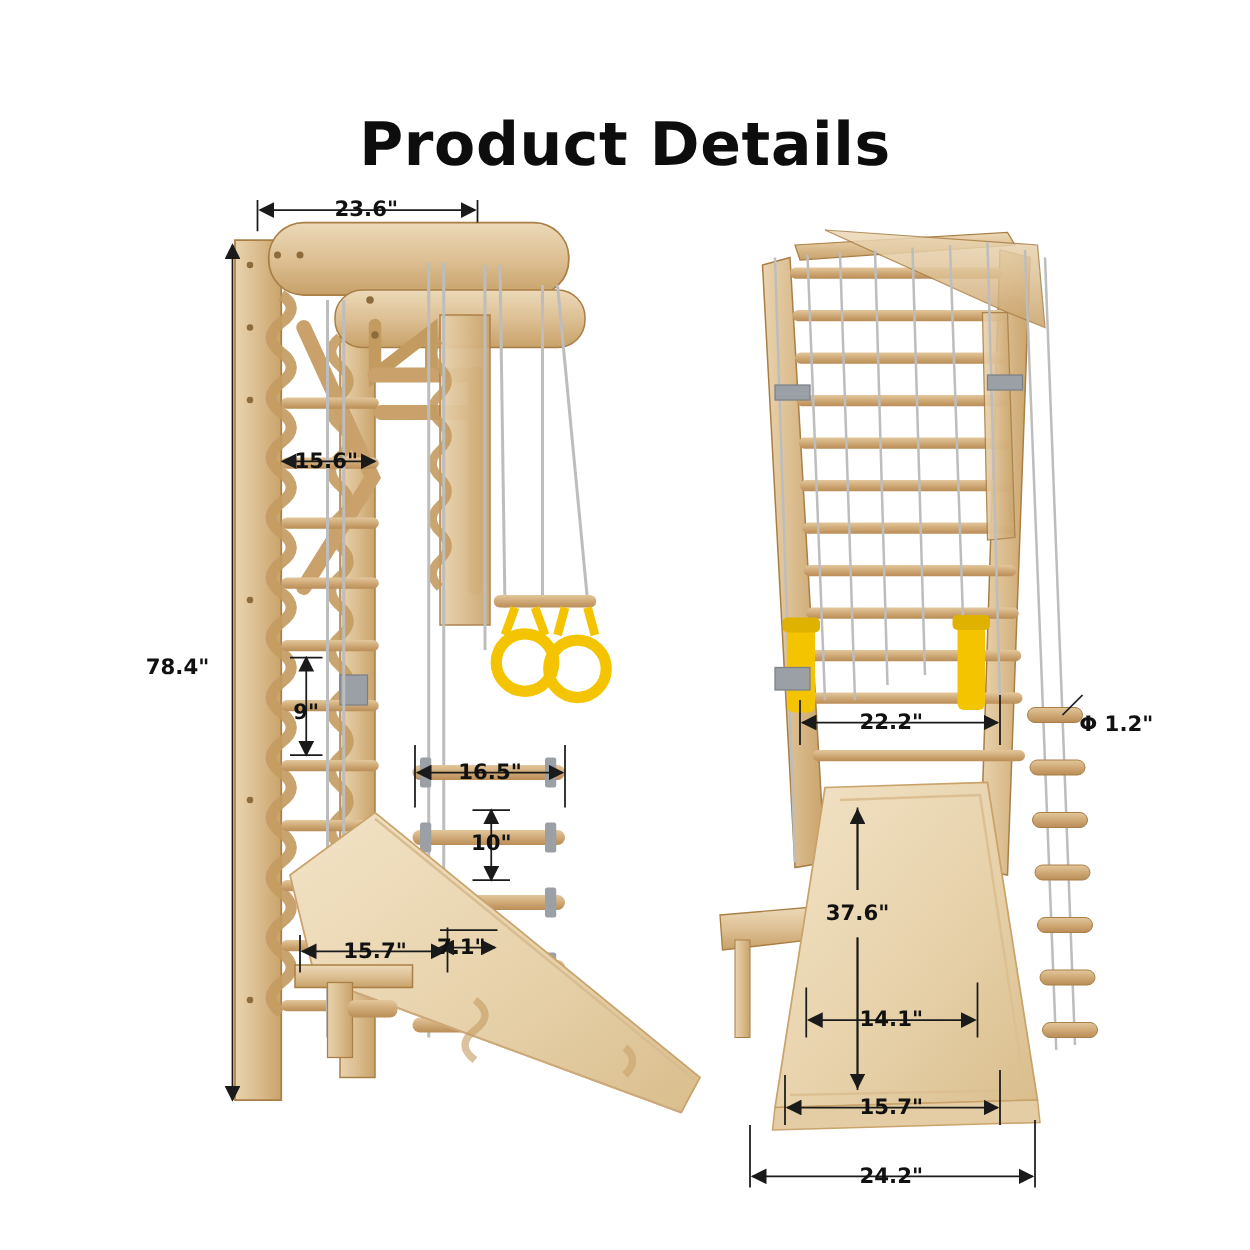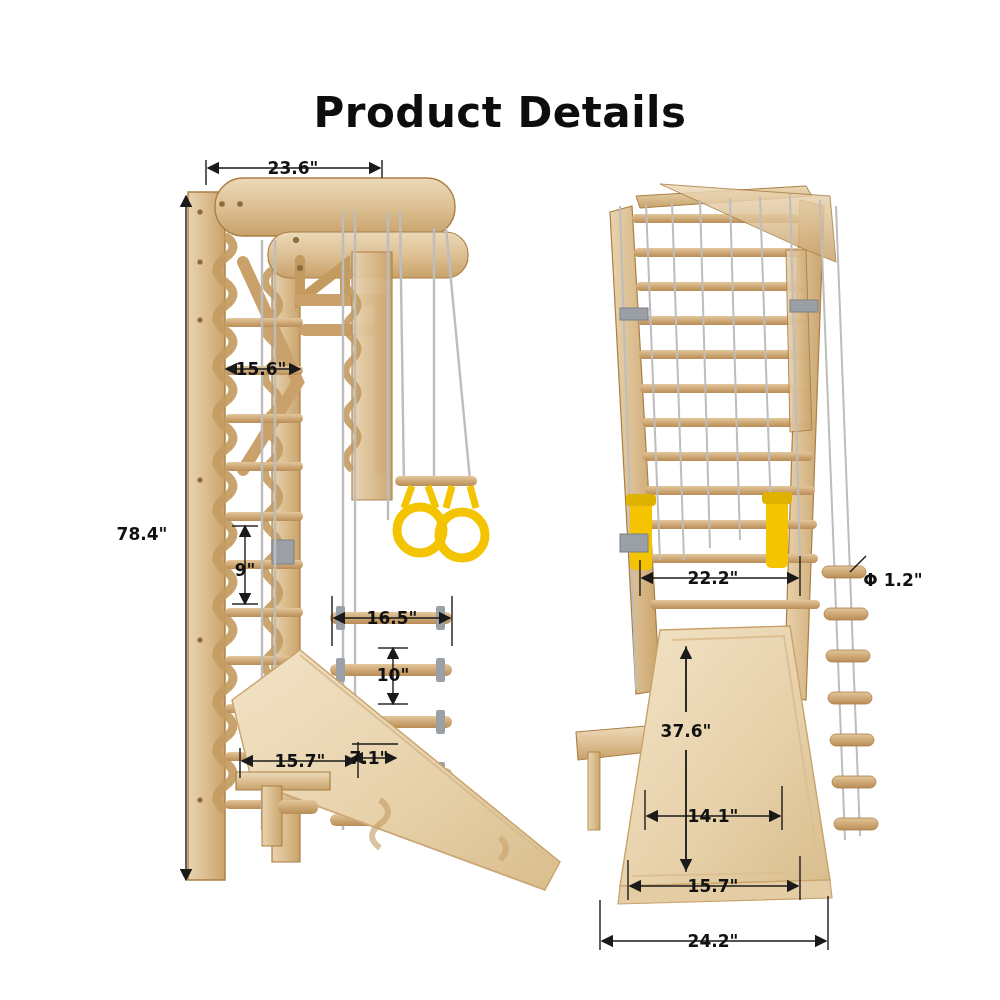--- a/index.html
+++ b/index.html
@@ -15,21 +15,21 @@
     overflow: hidden;
   }
   #page-title {
     position: absolute;
     top: 88px;
     left: 0;
     width: 1000px;
     text-align: center;
     font-family: "DejaVu Sans", sans-serif;
     font-weight: bold;
-    font-size: 42px;
+    font-size: 48px;
     letter-spacing: 0.5px;
     color: #0d0d0d;
   }
   .stage {
     position: absolute;
     inset: 0;
   }
   svg.diagram {
     position: absolute;
     top: 0;

